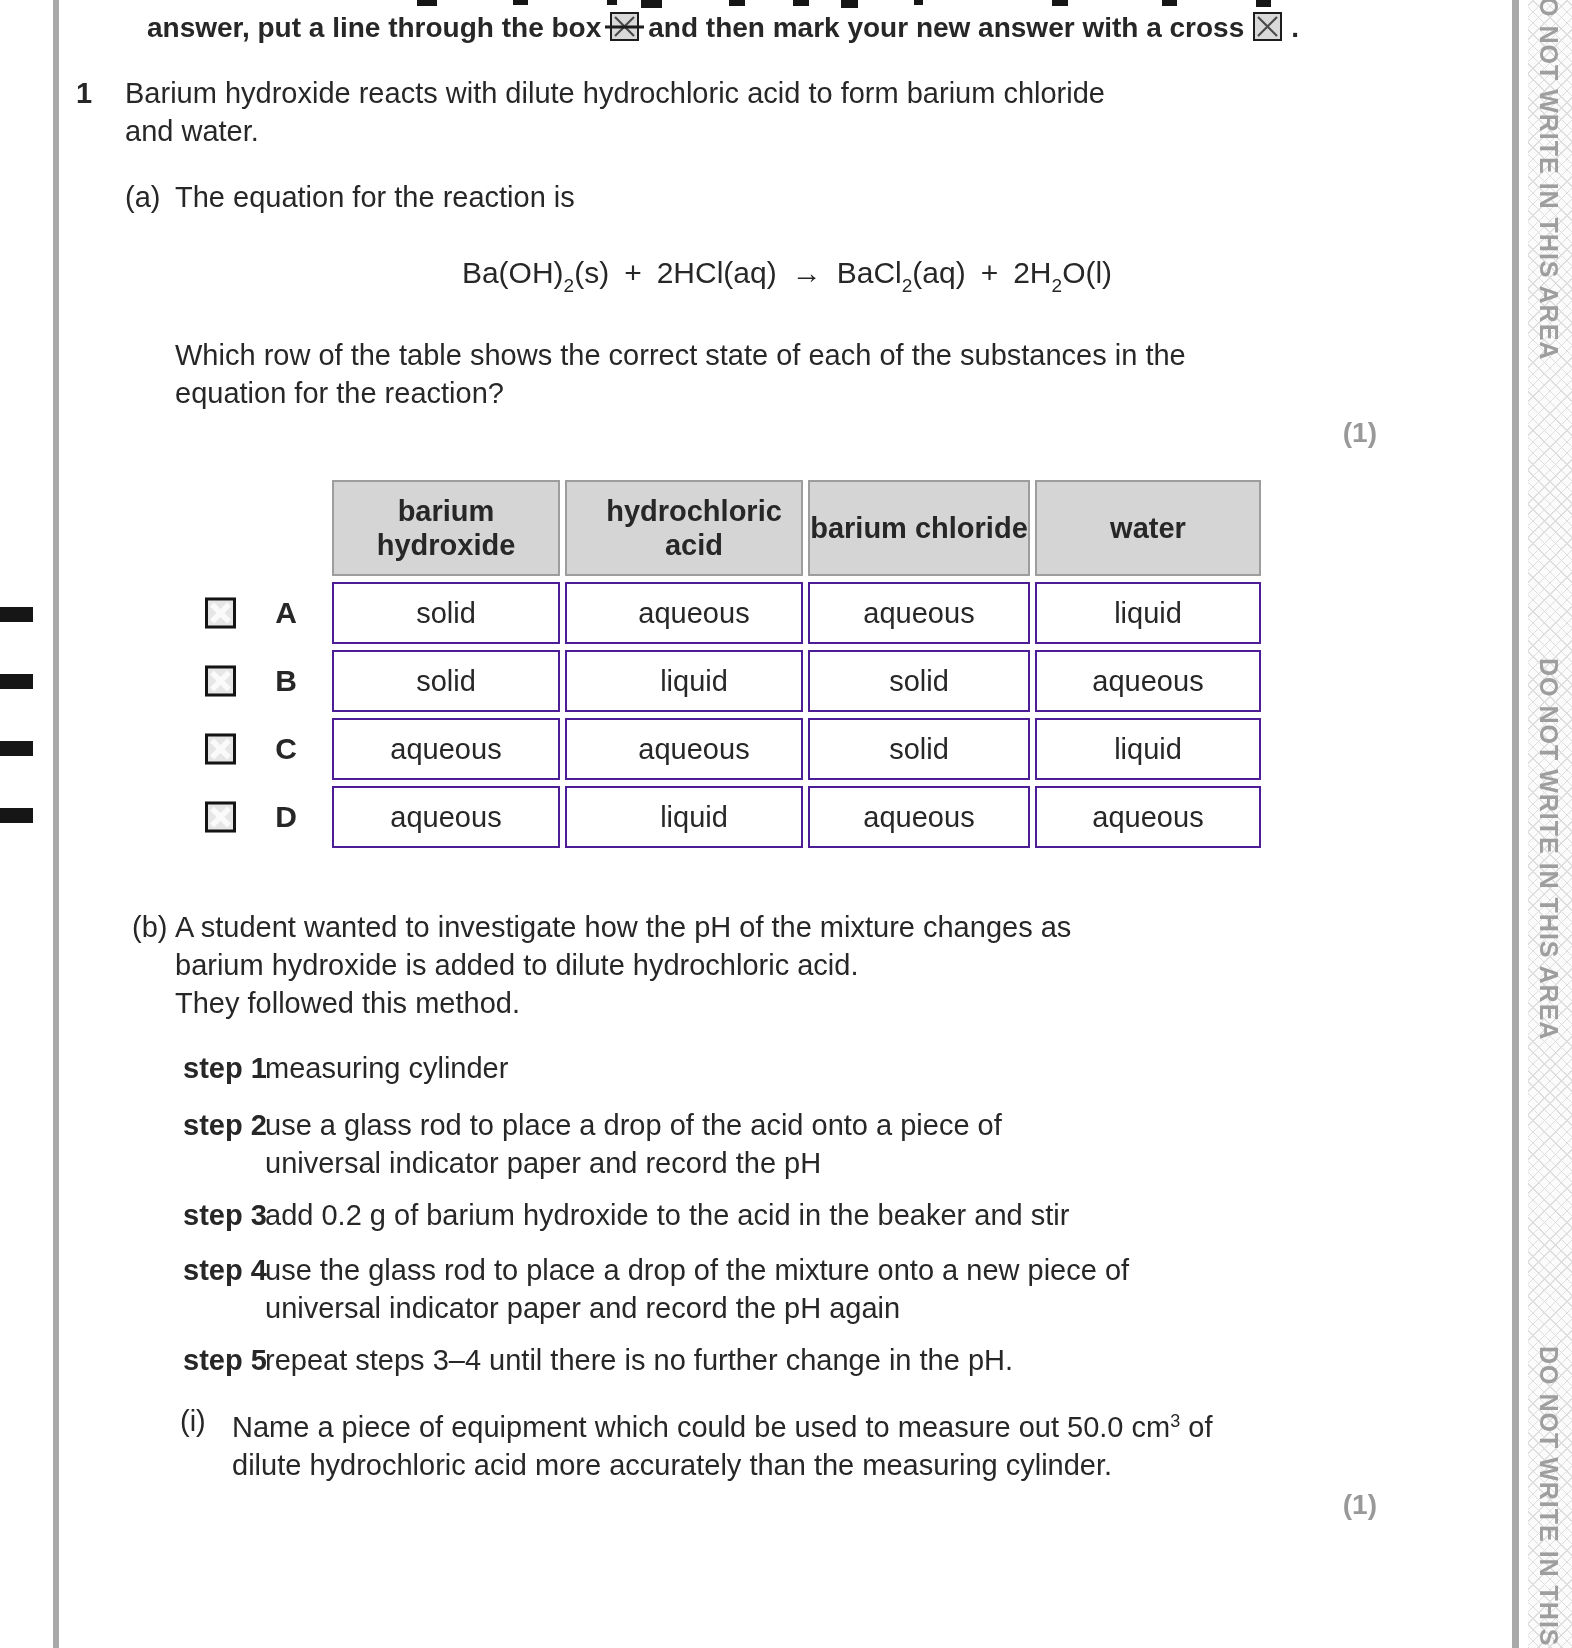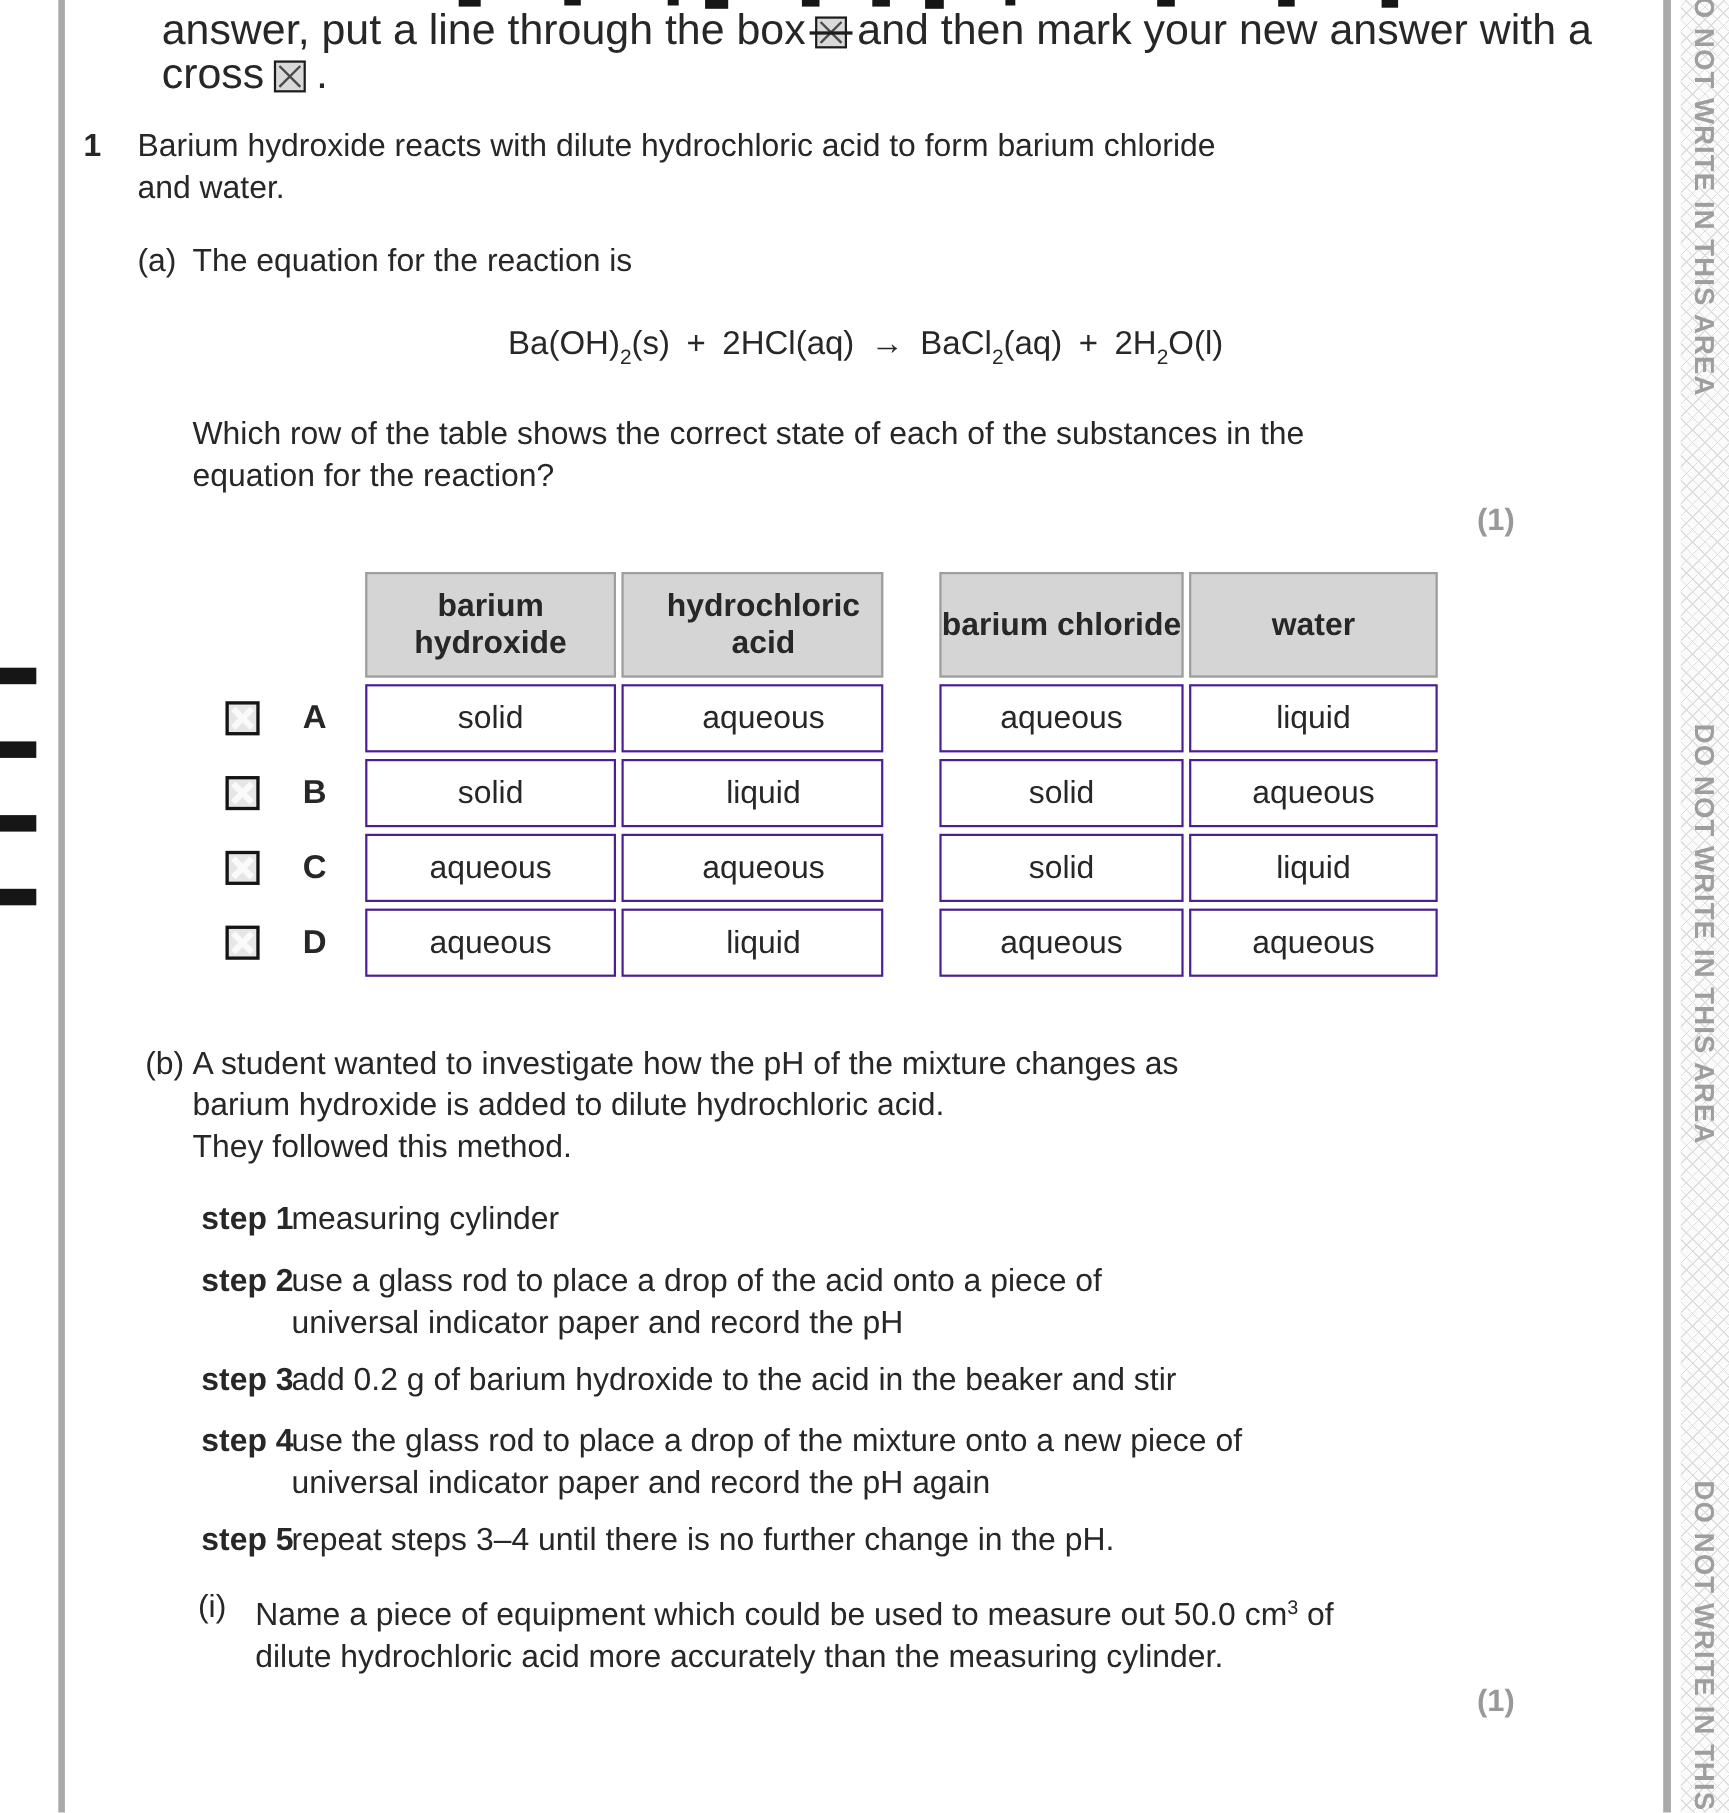--- a/index.html
+++ b/index.html
@@ -20,21 +20,21 @@
       repeating-linear-gradient(-45deg,#dedede 0 1px,transparent 1px 8px),
       #fbfbfb;
   }
   .vtext{
     position:absolute;left:6px;writing-mode:vertical-rl;text-orientation:mixed;
     font-weight:bold;font-size:25px;letter-spacing:1px;color:#9e9e9e;white-space:nowrap;
   }
   .vt1{top:-22px;} .vt2{top:658px;} .vt3{top:1346px;}
   
   .content{position:absolute;left:62px;top:0;width:1450px;height:1648px;font-size:29px;line-height:38px;}
-  .instruction{margin:8px 0 14px 85px;font-weight:normal;font-size:39px;line-height:40px;}
+  .instruction{margin:8px 0 14px 85px;font-weight:bold;font-size:28px;line-height:40px;}
   .ans-box{display:inline-block;width:25px;height:25px;border:2px solid #1c1c1c;background:#d9d9d9;
     position:relative;vertical-align:-4px;margin:0 9px;}
   .ans-box svg{display:block;}
   .ans-box.lined::after{content:"";position:absolute;left:-7px;right:-7px;top:50%;height:3px;
     background:#1c1c1c;transform:translateY(-50%);}
   .q1{position:relative;margin-top:26px;padding-left:63px;}
   .qnum{position:absolute;left:14px;top:0;font-weight:bold;}
   .part-a{position:relative;margin-top:28px;padding-left:113px;}
   .part-label{position:absolute;left:63px;top:0;}
   .equation{margin-top:38px;text-align:center;font-size:30px;height:44px;}
@@ -44,21 +44,21 @@
   .whichrow{position:relative;margin-top:38px;padding-left:113px;}
   .marks{margin-top:2px;text-align:right;padding-right:135px;font-weight:bold;color:#999999;font-size:28px;}
   
   .anstable{margin-top:28px;}
   .thead-row{display:flex;padding-left:270px;margin-bottom:6px;}
   .th{border:2px solid #9d9d9d;background:#d5d5d5;font-weight:bold;text-align:center;
       display:flex;align-items:center;justify-content:center;height:92px;line-height:34px;margin-right:5px;}
   .opt-row{position:relative;display:flex;padding-left:270px;margin-bottom:6px;height:62px;}
   .td{border:2px solid #4c1d95;background:#ffffff;text-align:center;display:flex;align-items:center;
       justify-content:center;height:58px;margin-right:5px;}
-  .c1{width:224px;} .c2{width:214px;padding-left:20px;} .c3{width:218px;margin-left:46px;} .c4{width:222px;}
+  .c1{width:224px;} .c2{width:214px;padding-left:20px;} .c3{width:218px;} .c4{width:222px;}
   .th.c1{width:224px;} 
   .opt-box{position:absolute;left:143px;top:50%;transform:translateY(-50%);
     width:25px;height:25px;border:3px solid #141414;background:#e6e6e6;}
   .opt-box svg{display:block;}
   .opt-letter{position:absolute;left:206px;top:50%;transform:translateY(-50%);
     width:36px;text-align:center;font-weight:bold;font-size:30px;}
   
   .part-b{position:relative;margin-top:60px;padding-left:113px;}
   .part-b .part-label{left:70px;}
   .method-intro{padding-left:113px;}

